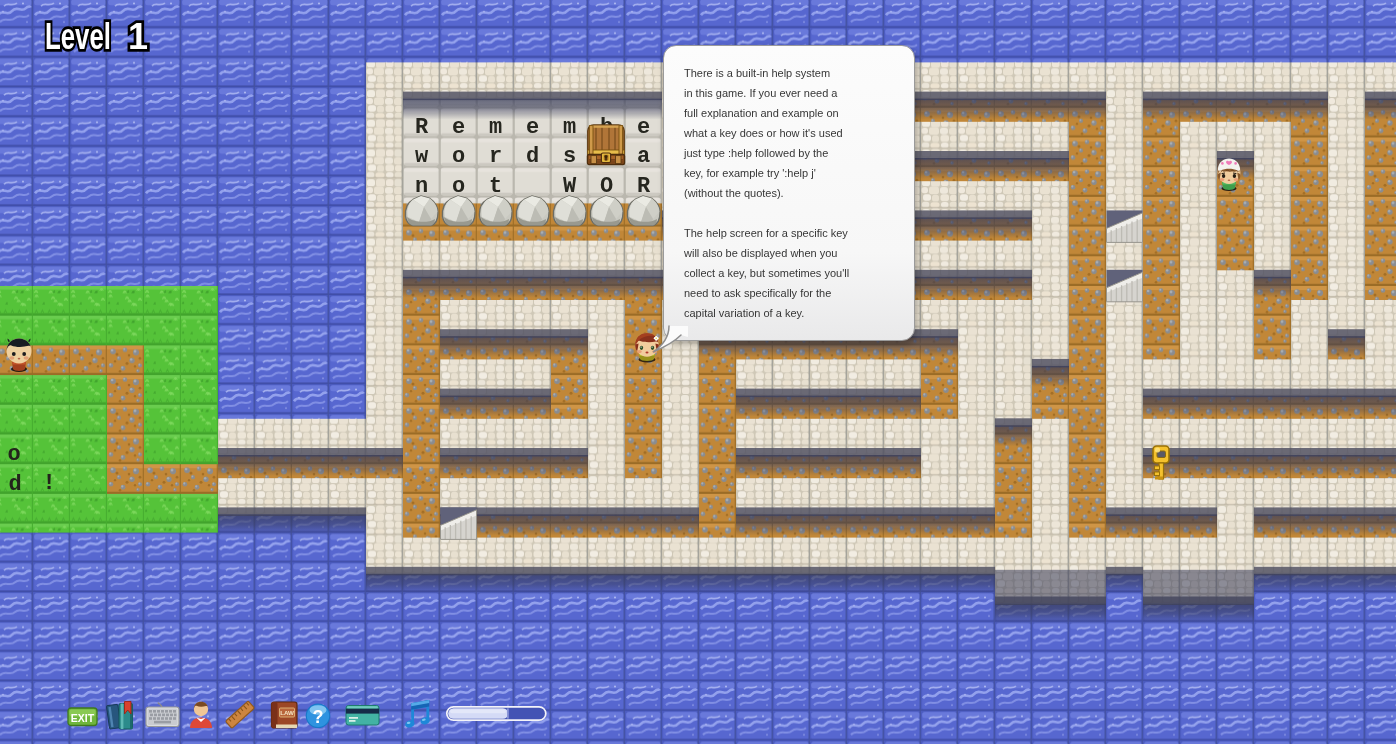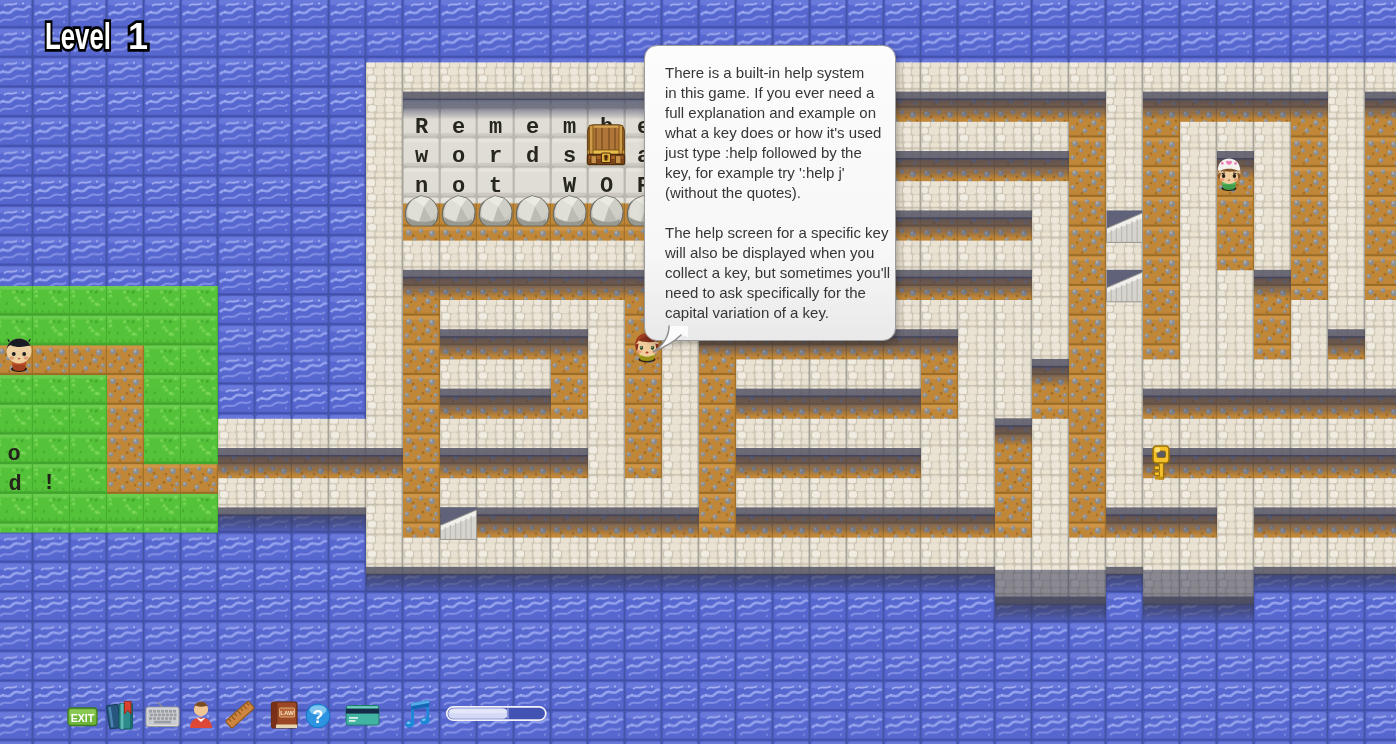--- a/index.html
+++ b/index.html
@@ -1,19 +1,19 @@
 <!DOCTYPE html>
 <html><head><meta charset="utf-8"><style>
 html,body{margin:0;padding:0;width:1396px;height:744px;overflow:hidden;background:#5063c8;font-family:"Liberation Sans",sans-serif}
 #scene{position:relative;width:1396px;height:744px}
 #scene>svg{position:absolute;left:0;top:0}
-#bubble{position:absolute;left:644px;top:45px;width:252px;height:296px;box-sizing:border-box;
+#bubble{position:absolute;left:663px;top:45px;width:252px;height:296px;box-sizing:border-box;
 background:linear-gradient(180deg,#fcfcfc 0%,#f7f7f7 70%,#e9e9ea 100%);
 border:1.6px solid #9a9a9a;border-radius:13px;box-shadow:2px 3px 7px rgba(0,0,0,0.28);
-padding:17px 0 0 20px;font-size:15px;line-height:20px;color:#363636}
+padding:17px 0 0 20px;font-size:11px;line-height:20px;color:#363636}
 #lvl{position:absolute;left:0;top:0}
 </style></head><body>
 <div id="scene">
 <svg width="1396" height="744" viewBox="0 0 1396 744">
 <defs>
 <pattern id="pw" width="37.0" height="29.7" patternUnits="userSpaceOnUse" patternTransform="translate(-4.0,-2)">
 <rect width="37.0" height="29.7" fill="#4c5cc0"></rect>
 <rect x="1.2" y="1.2" width="34.6" height="27.3" rx="2.5" fill="#5767d0"></rect>
 <rect x="1.2" y="1.2" width="34.6" height="6" rx="2.5" fill="#6e7edf" opacity="0.75"></rect>
 <rect x="0" y="28.099999999999998" width="37.0" height="1.6" fill="#3f4da6" opacity="0.9"></rect>

